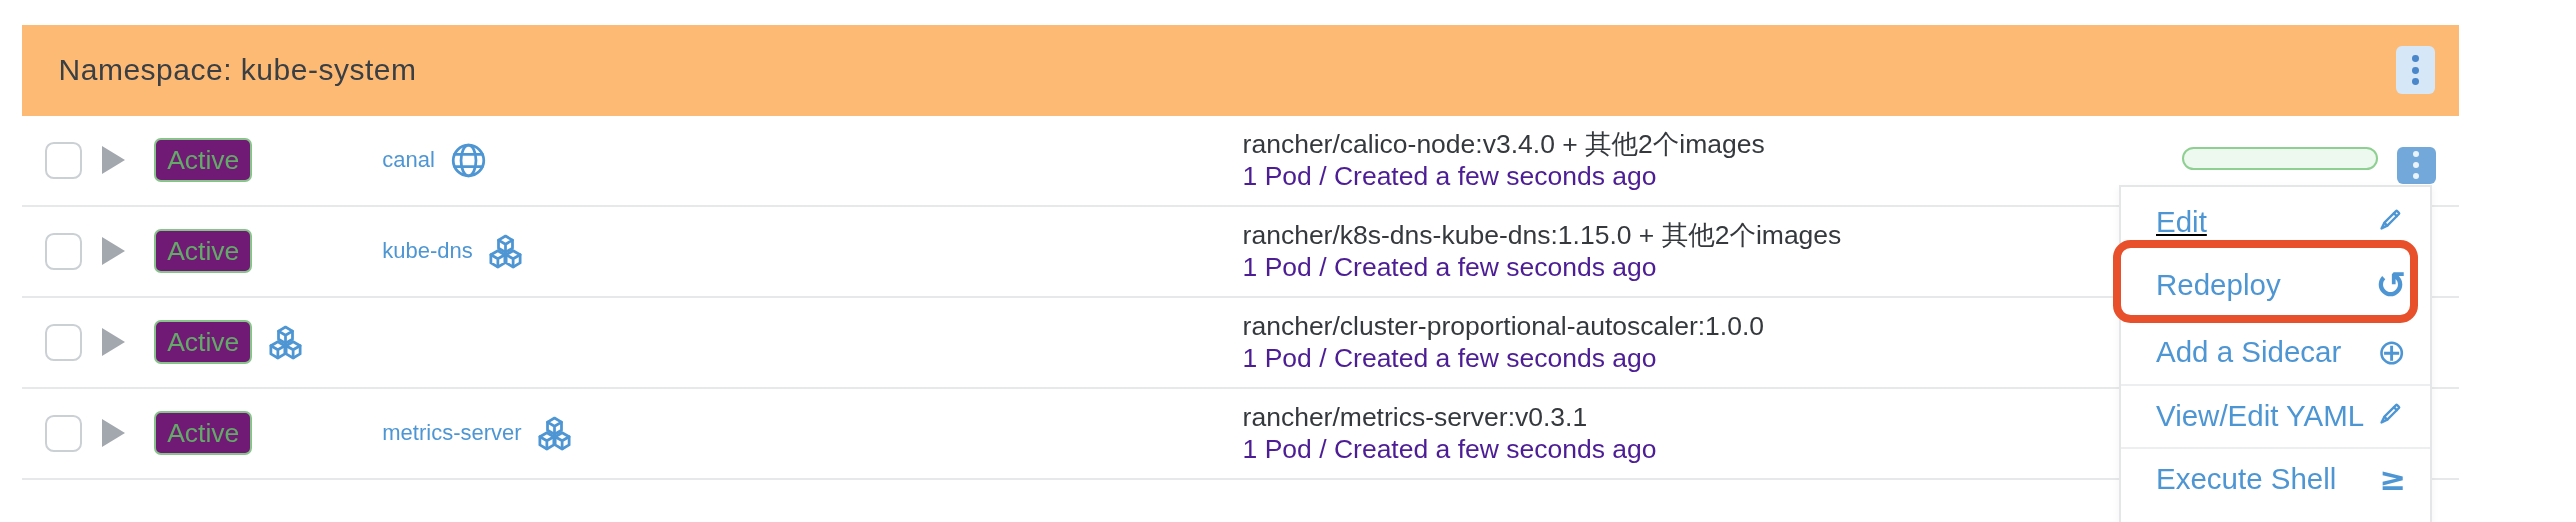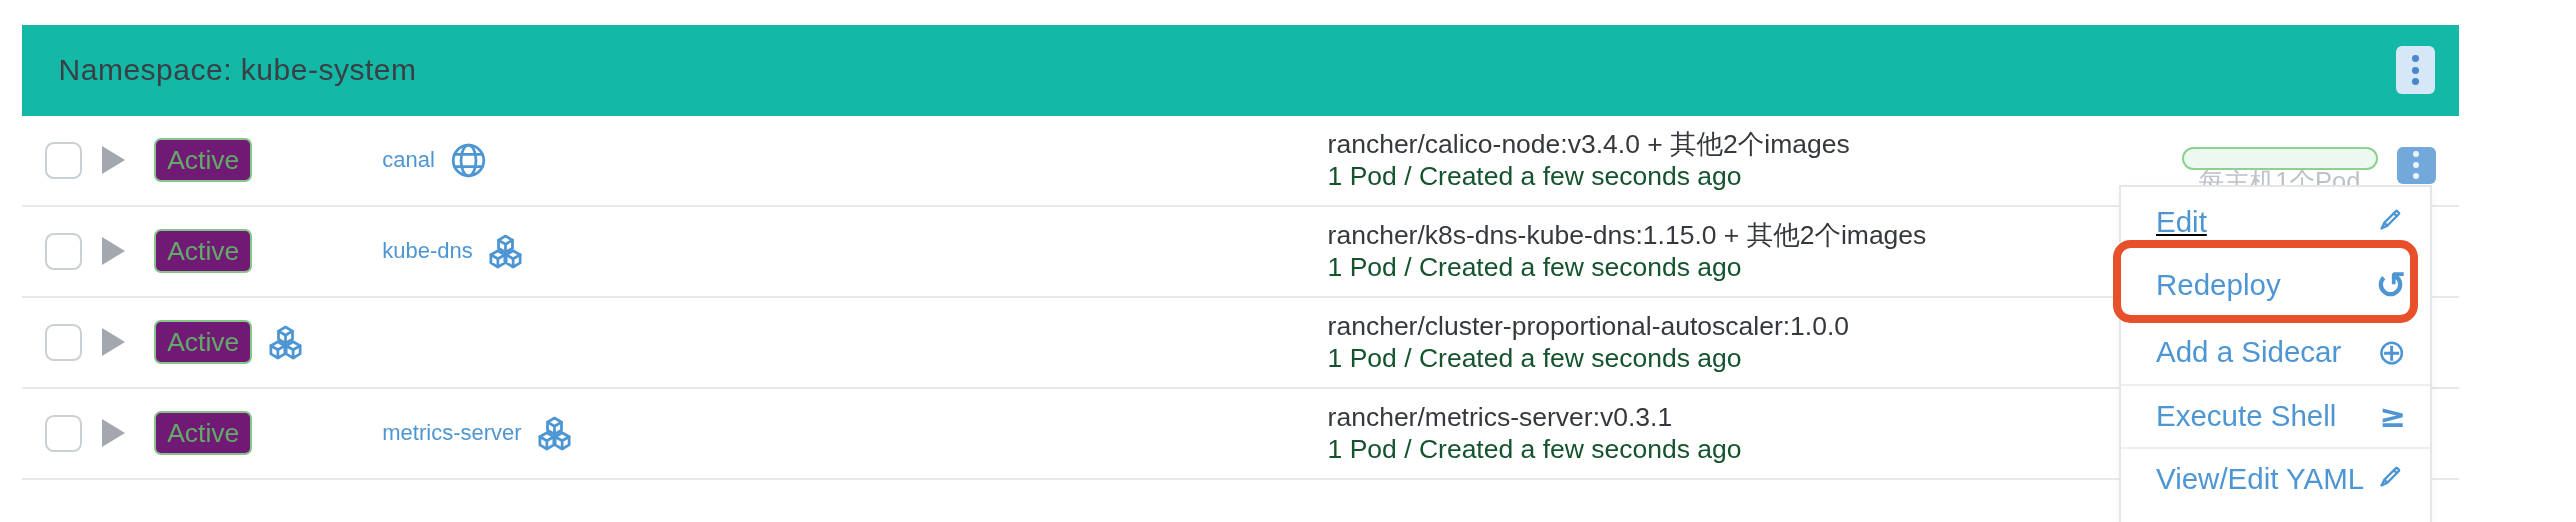--- a/index.html
+++ b/index.html
@@ -4,21 +4,21 @@
 <style>
   * { margin:0; padding:0; box-sizing:border-box; }
   html,body { background:#fff; }
   .page {
     position:relative; width:2576px; height:522px; overflow:hidden;
     background:#fff; font-family:"Liberation Sans", sans-serif;
   }
   
   .ns-header {
     position:relative; margin:24.5px 0 0 21.6px; width:2437px; height:91px;
-    background:#14b8a6; display:flex; align-items:center;
+    background:#fdba74; display:flex; align-items:center;
   }
   .ns-title { margin-left:37px; font-size:30px; color:#3a3f44; letter-spacing:0.5px; }
   .kebab {
     display:flex; flex-direction:column; align-items:center; justify-content:center;
     gap:4.9px; border:none; cursor:pointer; border-radius:5.9px;
   }
   .kebab .dot { width:6.9px; height:6.9px; border-radius:50%; }
   .kebab-light { position:absolute; right:23.6px; top:21.6px; width:39px; height:48px; background:#d6e7f7; }
   .kebab-light .dot { background:#4a86ca; }
   .kebab-active { position:absolute; left:2375px; top:31px; width:39px; height:37px; background:#73a9da; }
@@ -41,25 +41,25 @@
     margin-left:29.5px; width:98px; height:44px; flex:0 0 auto;
     background:#701a75; border:2px solid #87c48a; border-radius:6.9px;
     color:#63a967; font-size:26.5px; display:flex; align-items:center; justify-content:center;
   }
   .wname {
     margin-left:130px; font-size:22px; color:#4e96d3; text-decoration:none; cursor:pointer;
     white-space:nowrap; flex:0 0 auto;
   }
   .wicon { margin-left:13.7px; width:39px; height:39px; flex:0 0 auto; display:flex; align-items:center; }
   .mid {
-    position:absolute; left:1306px; top:0; height:100%;
+    position:absolute; left:1221px; top:0; height:100%;
     display:flex; flex-direction:column; justify-content:center;
   }
   .img-line { font-size:26.5px; color:#35393d; line-height:32px; white-space:nowrap; }
-  .sub-line { font-size:26.5px; color:#14532d; line-height:32px; white-space:nowrap; }
+  .sub-line { font-size:26.5px; color:#4c1d95; line-height:32px; white-space:nowrap; }
   .scale-pill {
     position:absolute; left:2160px; top:31px; width:196px; height:23.6px;
     border:2px solid #8ed091; border-radius:11.8px; background:#edf8ee;
   }
   .scale-label {
     position:absolute; left:2160px; top:51px; width:196px; text-align:center;
     font-size:25.5px; line-height:29.5px; color:#bcc2c8; white-space:nowrap;
   }
   
   .action-menu {
@@ -113,21 +113,20 @@
         <ellipse cx="12" cy="12" rx="4.6" ry="9.4"></ellipse>
         <line x1="3.4" y1="8.3" x2="20.6" y2="8.3"></line>
         <line x1="3.4" y1="15.7" x2="20.6" y2="15.7"></line>
       </svg>
     </span>
     <div class="mid">
       <div class="img-line">rancher/calico-node:v3.4.0 + 其他2个images</div>
       <div class="sub-line">1 Pod / Created a few seconds ago</div>
     </div>
     <span class="scale-pill"></span>
-    <span class="scale-label">每主机1个Pod</span>
     <button class="kebab kebab-active">
       <span class="dot"></span>
       <span class="dot"></span>
       <span class="dot"></span>
     </button>
   </div>
 
   <div class="row">
     <span class="checkbox"></span>
     <span class="caret"></span>
@@ -204,34 +203,34 @@
       </span>
     </div>
     <div class="menu-item mi-1">
       <span class="menu-label">Redeploy</span>
       <span class="menu-glyph glyph-undo">↺</span>
     </div>
     <div class="menu-item mi-2">
       <span class="menu-label">Add a Sidecar</span>
       <span class="menu-glyph glyph-plus">⊕</span>
     </div>
-    <div class="menu-item mi-3">
-      <span class="menu-label">Execute Shell</span>
-      <span class="menu-glyph glyph-shell">≥</span>
-    </div>
     <div class="menu-item mi-4">
       <span class="menu-label">View/Edit YAML</span>
       <span>
         <svg class="icon" width="33" height="33" viewBox="0 0 24 24">
             <g transform="rotate(45 12 12)">
               <rect x="10.5" y="3.2" width="3" height="12.6" rx="0.6"></rect>
               <path d="M10.5 15.8 12 20.2 13.5 15.8"></path>
               <line x1="10.5" y1="6" x2="13.5" y2="6"></line>
             </g>
           </svg>
       </span>
     </div>
+    <div class="menu-item mi-3">
+      <span class="menu-label">Execute Shell</span>
+      <span class="menu-glyph glyph-shell">≥</span>
+    </div>
   </div>
 
   <div class="highlight-box"></div>
 
 </div>
 
 
 </body></html>

